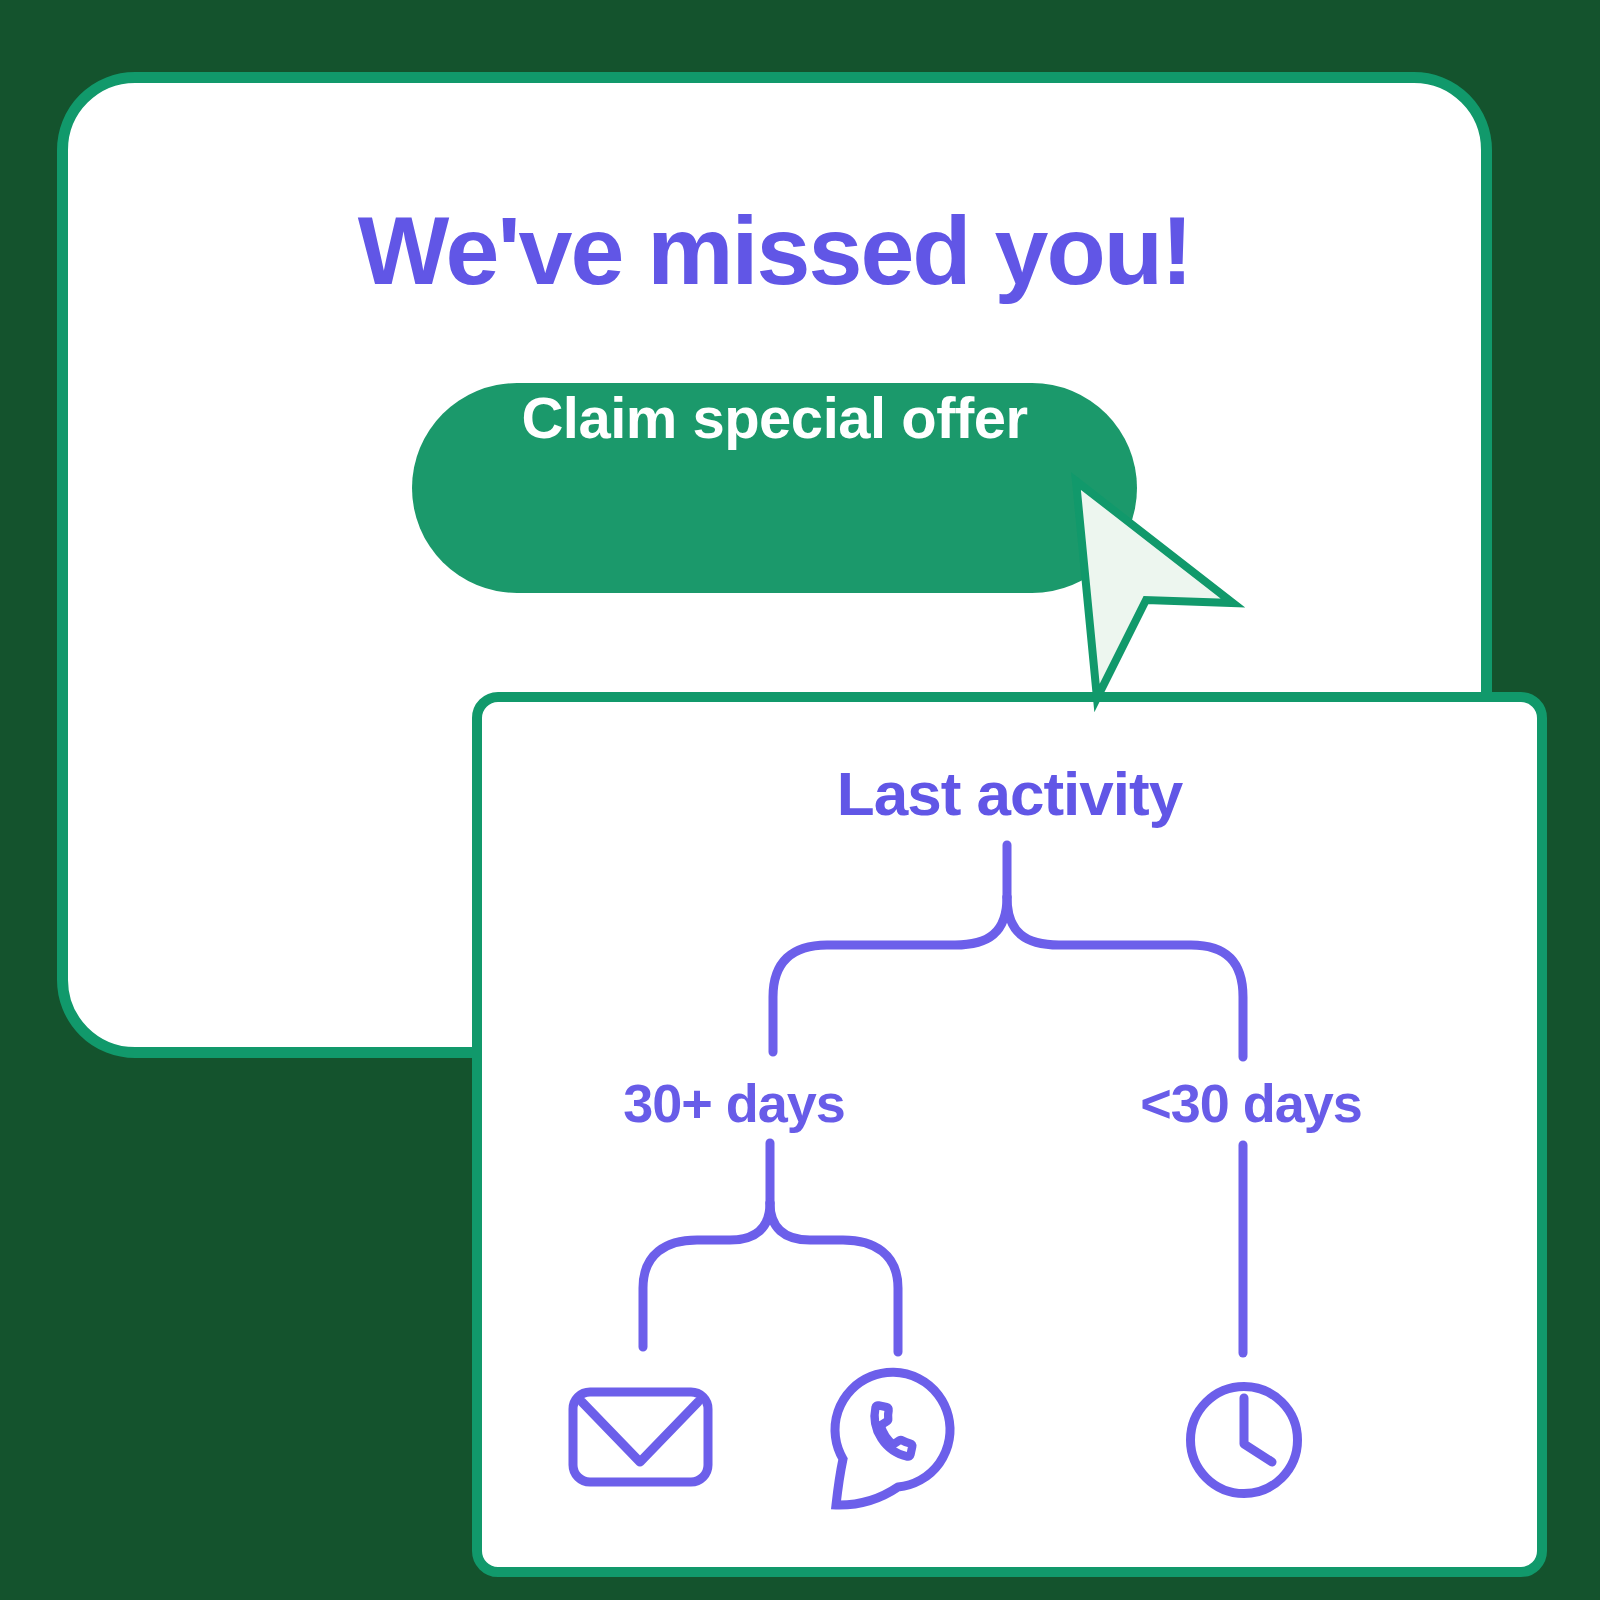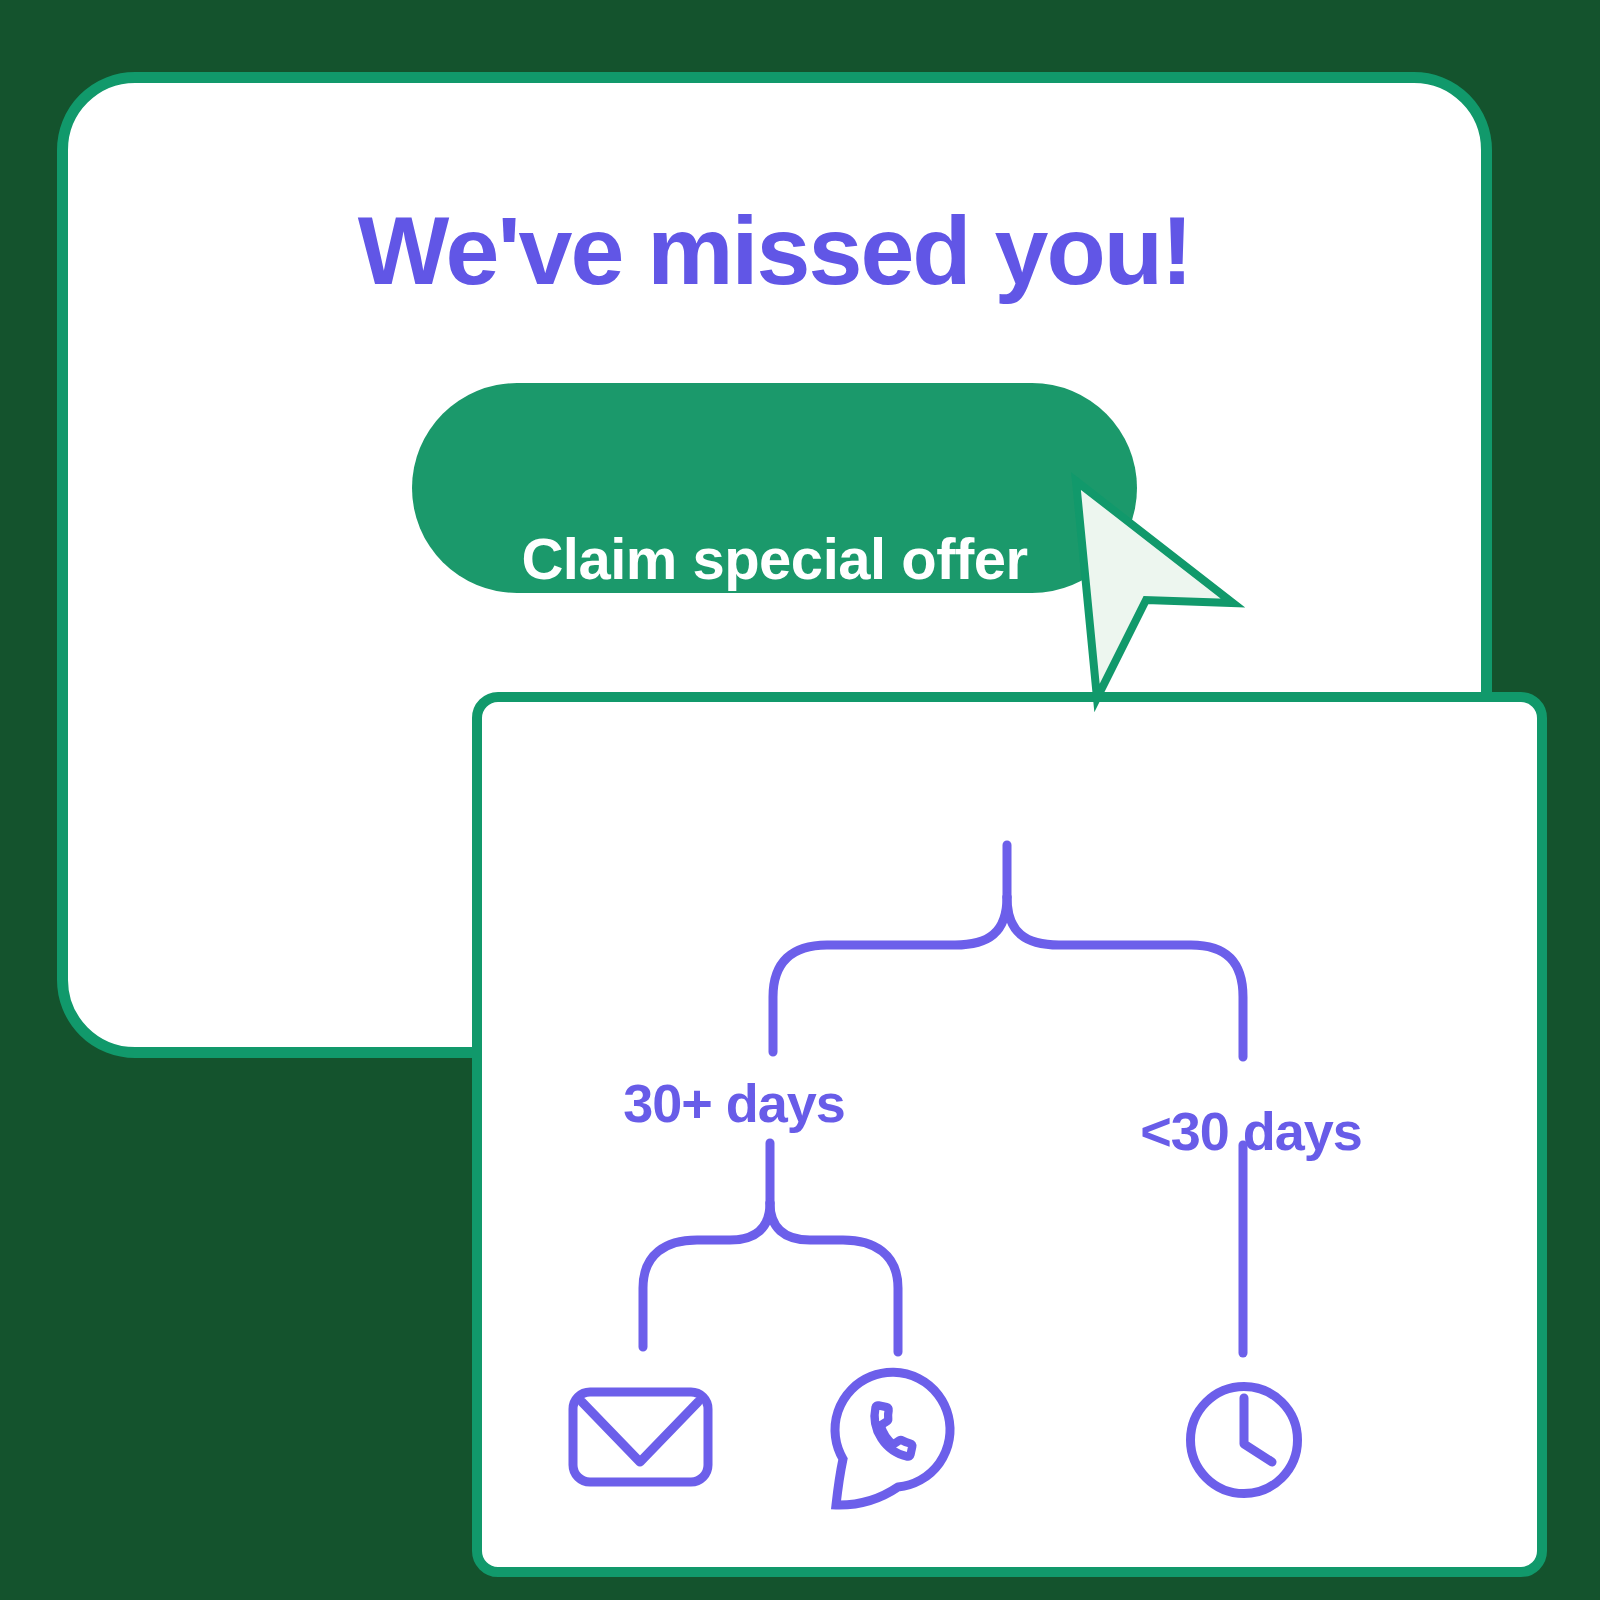--- a/index.html
+++ b/index.html
@@ -20,58 +20,59 @@
     border-width:10px;z-index:3;
   }
   .promo-heading{
     position:absolute;left:0;right:0;top:115px;text-align:center;
     font-size:97px;font-weight:700;letter-spacing:-2px;color:#6156E6;
     line-height:1.1;white-space:nowrap;
   }
   .claim-button{
     position:absolute;left:344px;top:300px;width:725px;height:210px;
     border-radius:105px;background:#1B996B;border:none;cursor:pointer;
-    display:flex;align-items:flex-end;justify-content:center;
+    display:flex;align-items:flex-start;justify-content:center;
   }
   .claim-button .label{
     color:#FFFFFF;font-size:58px;font-weight:700;letter-spacing:-0.5px;
     font-family:"Liberation Sans","DejaVu Sans",sans-serif;white-space:nowrap;
   }
   .flow-root-label{
     position:absolute;left:0;right:0;top:56px;text-align:center;
     font-size:62px;font-weight:700;letter-spacing:-1px;color:#6156E6;
     white-space:nowrap;
   }
   .branch-label{
     position:absolute;top:370px;width:400px;text-align:center;
     font-size:54px;font-weight:700;letter-spacing:-1px;color:#685CE8;
     white-space:nowrap;
   }
   .branch-label.left{left:52px;}
-  .branch-label.right{left:569px;margin-top:28px;}
+  .branch-label.right{left:569px;}
   .overlay{
     position:absolute;left:0;top:0;width:1600px;height:1600px;
     pointer-events:none;
   }
   .flow-overlay{z-index:4;}
   .cursor-overlay{z-index:6;}
 </style>
 </head>
 <body>
 
 <div class="canvas">
 
   <div class="card promo-card">
     <div class="promo-heading">We've missed you!</div>
     <button class="claim-button">
       <span class="label">Claim special offer</span>
     </button>
   </div>
 
   <div class="card flow-card">
+    <div class="flow-root-label">Last activity</div>
     <div class="branch-label left">30+ days</div>
     <div class="branch-label right">&lt;30 days</div>
   </div>
 
   <svg class="overlay flow-overlay" viewBox="0 0 1600 1600">
     <g stroke="#6C5FEA" stroke-width="9" fill="none" stroke-linecap="round">
 
       <path d="M1007 845 L1007 897"></path>
       <path d="M1007 897 C1007 933 988 945 955 945 L827 945 C792 945 773 962 773 997 L773 1052"></path>
       <path d="M1007 897 C1007 933 1026 945 1059 945 L1191 945 C1226 945 1243 962 1243 997 L1243 1057"></path>

